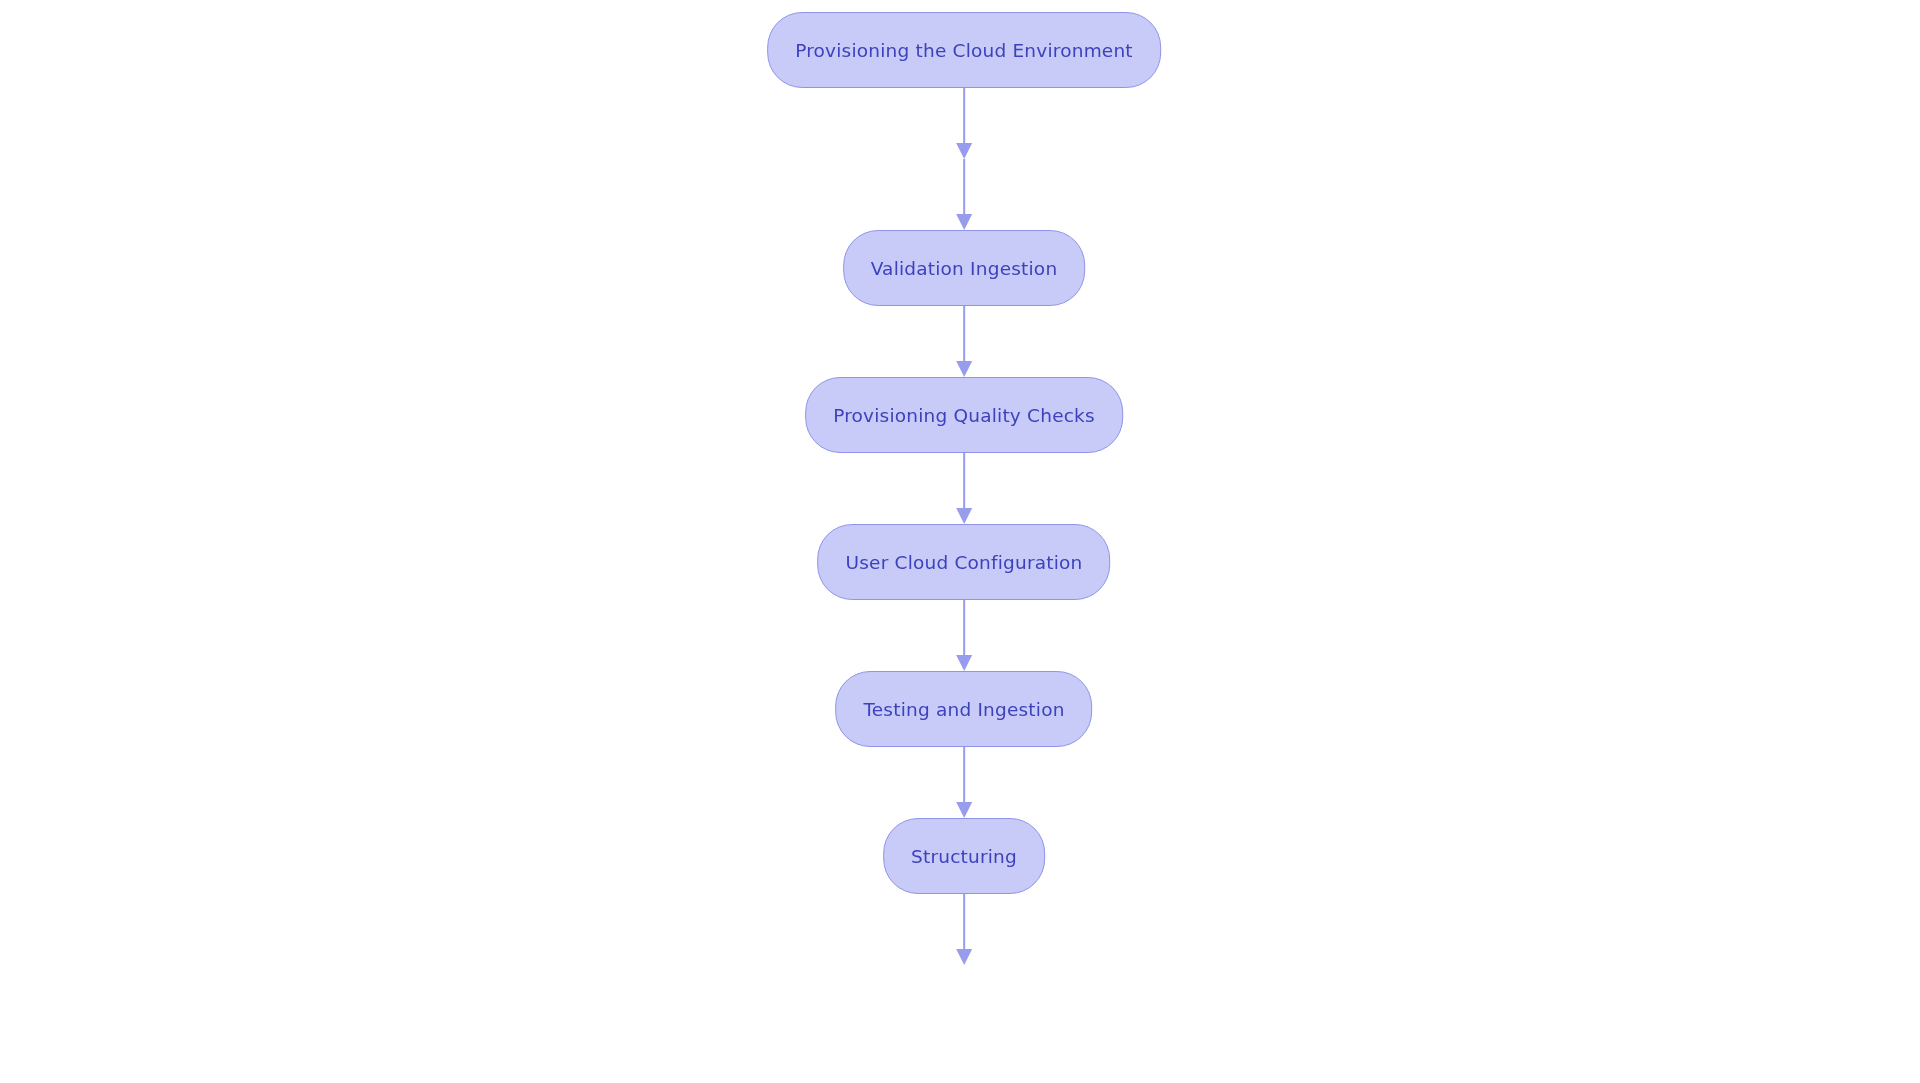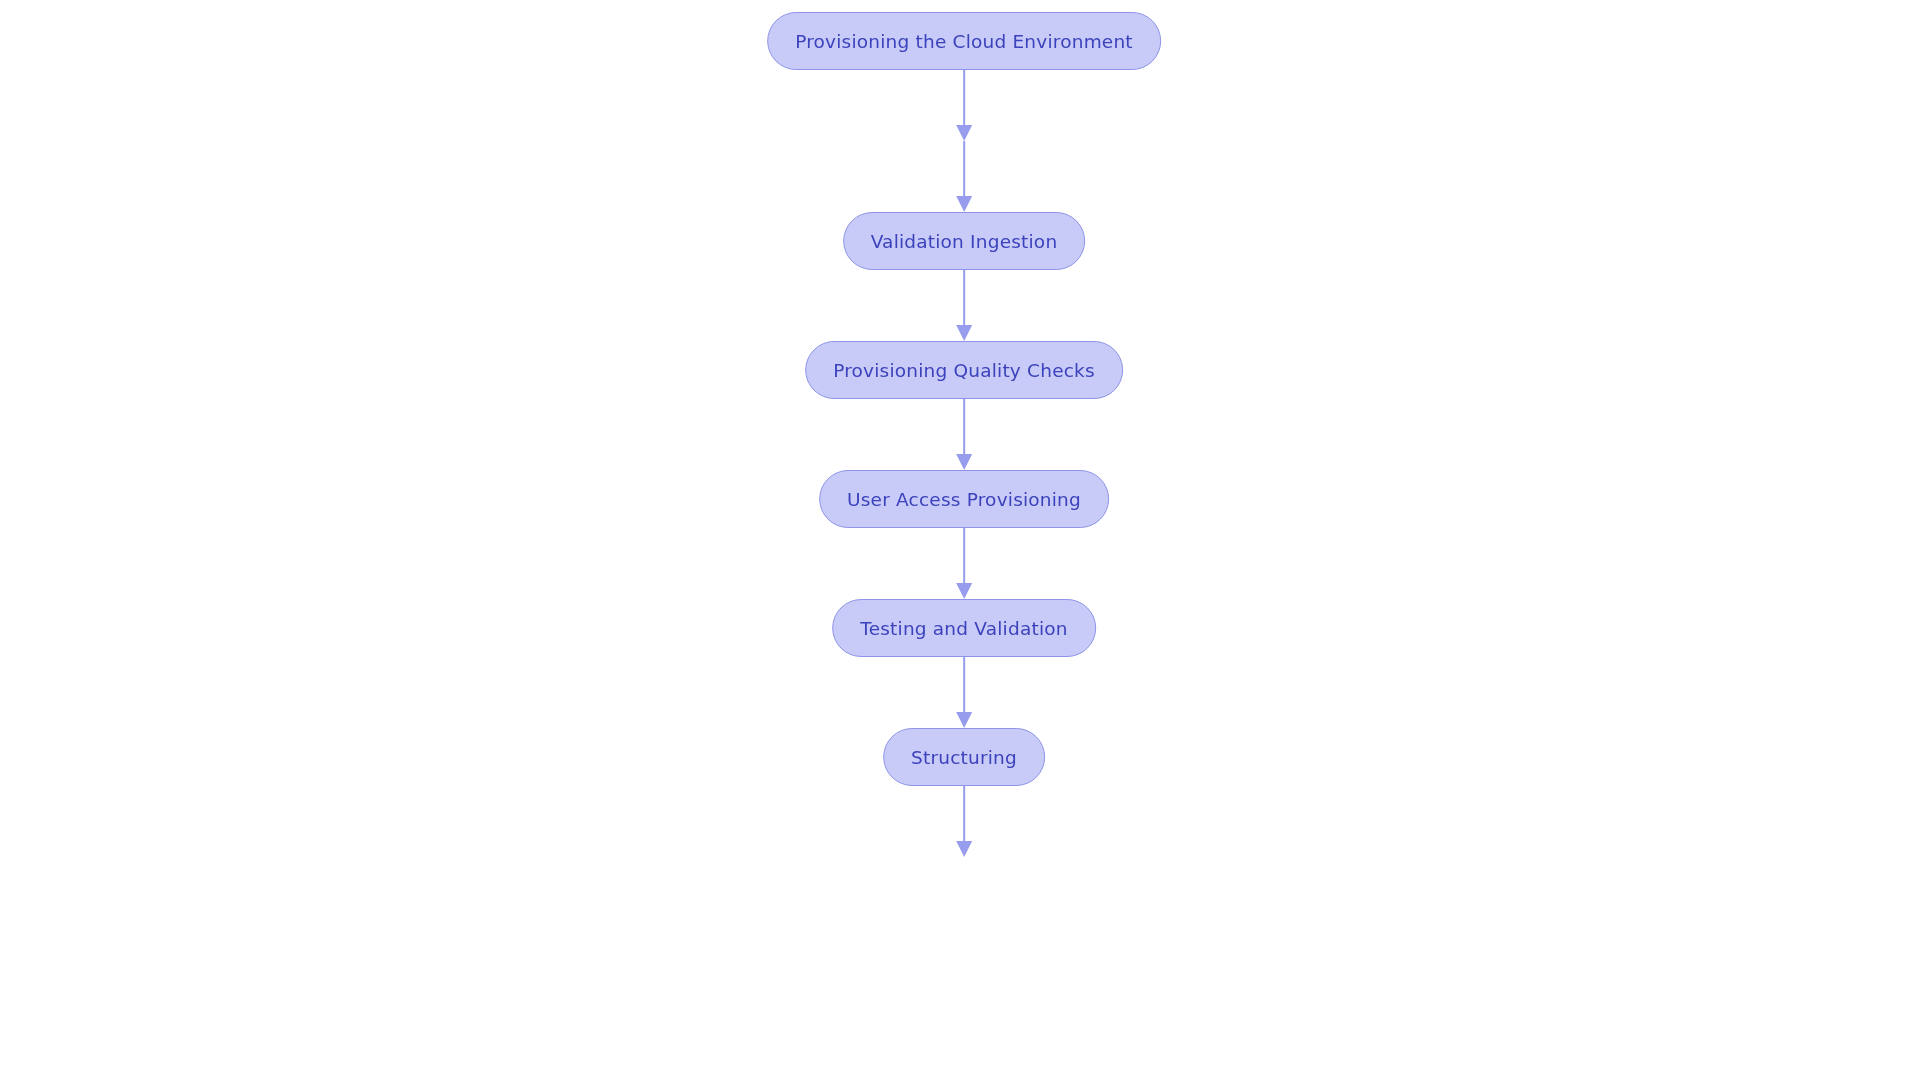--- a/index.html
+++ b/index.html
@@ -19,21 +19,21 @@
     position: absolute;
     top: 12px;
     left: 50%;
     transform: translateX(calc(-50% + 4px));
     display: flex;
     flex-direction: column;
     align-items: center;
   }
   .node {
     box-sizing: border-box;
-    height: 58px;
+    height: 76px;
     border-radius: 35px;
     background: #c8cbf7;
     border: 1.5px solid #8f94e9;
     display: flex;
     align-items: center;
     justify-content: flex-start;
     padding: 4px 27px;
     white-space: nowrap;
   }
   .node .label {
@@ -93,30 +93,30 @@
     <div class="node">
       <span class="label">Provisioning Quality Checks</span>
     </div>
 
     <div class="arrow">
       <div class="stem"></div>
       <div class="head"></div>
     </div>
 
     <div class="node">
-      <span class="label">User Access Provisioning</span>
+      <span class="label">User Cloud Configuration</span>
     </div>
 
     <div class="arrow">
       <div class="stem"></div>
       <div class="head"></div>
     </div>
 
     <div class="node">
-      <span class="label">Testing and Validation</span>
+      <span class="label">Testing and Ingestion</span>
     </div>
 
     <div class="arrow">
       <div class="stem"></div>
       <div class="head"></div>
     </div>
 
     <div class="node">
       <span class="label">Structuring</span>
     </div>

